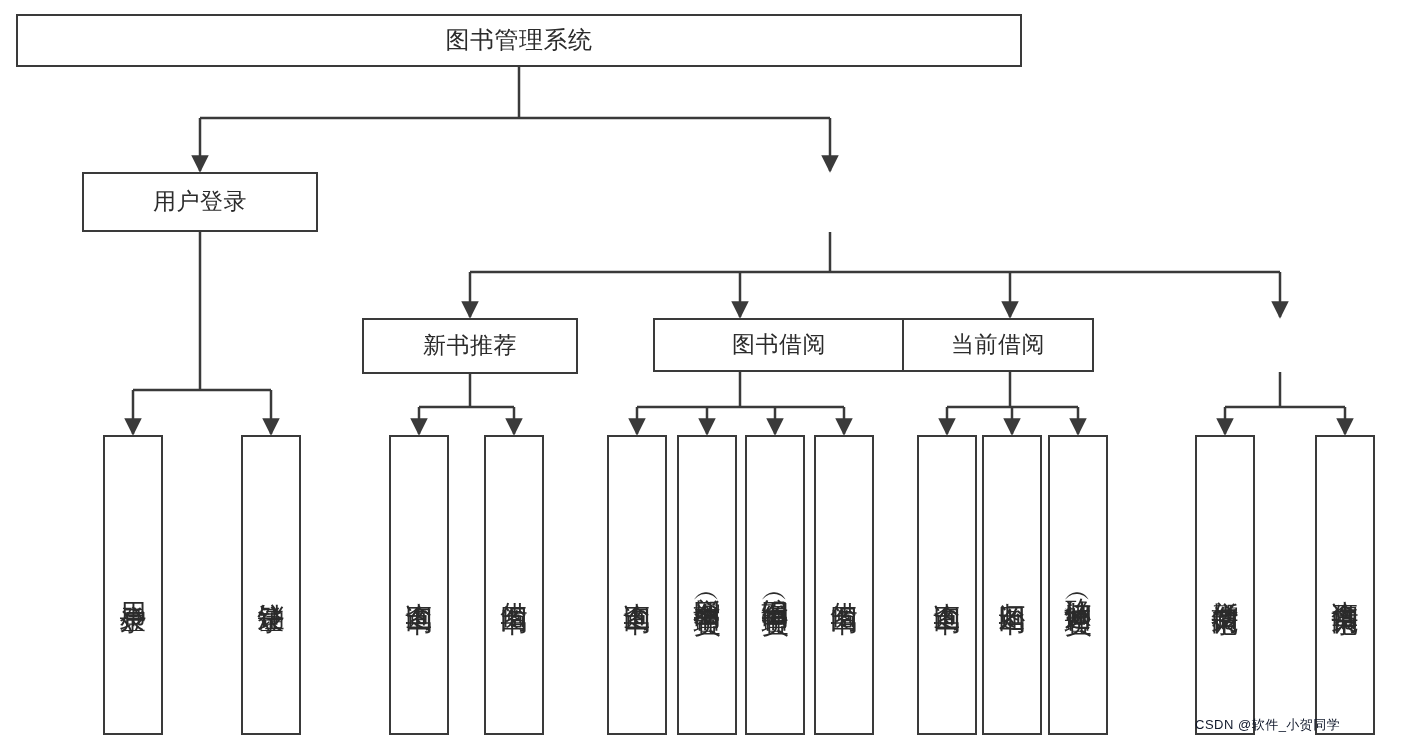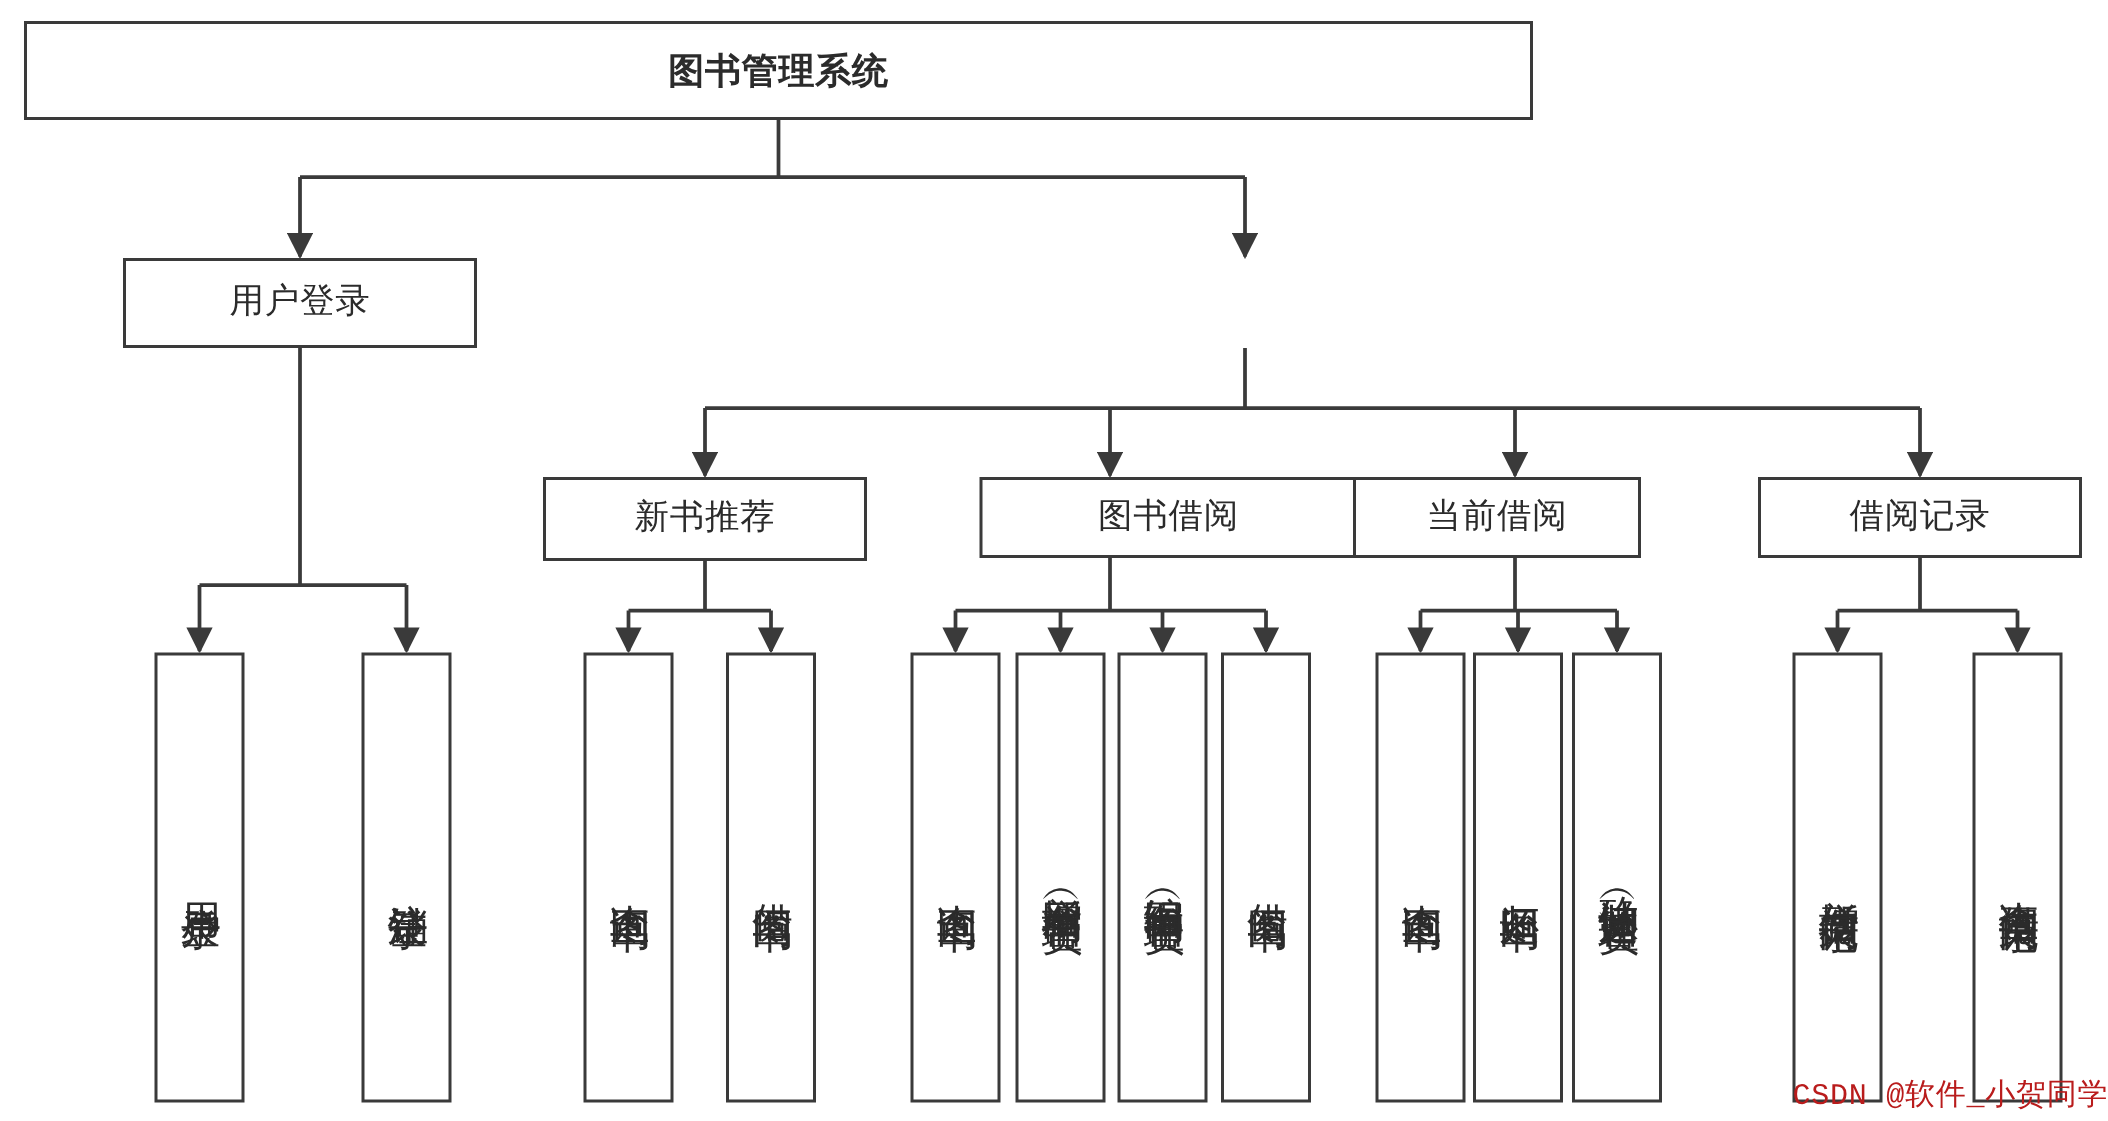--- a/index.html
+++ b/index.html
@@ -54,25 +54,25 @@
     writing-mode: vertical-rl;
     text-orientation: upright;
     font-size: 27px;
     line-height: 1.18;
     letter-spacing: 2px;
     white-space: nowrap;
   }
   .node.root .lbl { font-size: 24px; }
   .watermark {
     position: absolute;
-    font-size: 20px;
-    color: #b91c1c;
+    font-size: 13px;
+    color: #0f172a;
     letter-spacing: 0.5px;
     white-space: nowrap;
-    font-family: Liberation Mono, monospace;
+    font-family: Liberation Sans, sans-serif;
   }
 </style>
 </head>
 <body>
 
 <div id="canvas">
 
   <svg id="wires" viewBox="0 0 1405 747" xmlns="http://www.w3.org/2000/svg">
     <defs>
       <marker id="arrow" viewBox="0 0 10 10" refX="9" refY="5" markerWidth="7" markerHeight="7" orient="auto-start-reverse">
@@ -109,44 +109,41 @@
         <path d="M 947 407 L 947 434" marker-end="url(#arrow)"></path>
         <path d="M 1012 407 L 1012 434" marker-end="url(#arrow)"></path>
         <path d="M 1078 407 L 1078 434" marker-end="url(#arrow)"></path>
         <path d="M 1280 372 L 1280 407"></path>
         <path d="M 1225 407 L 1345 407"></path>
         <path d="M 1225 407 L 1225 434" marker-end="url(#arrow)"></path>
         <path d="M 1345 407 L 1345 434" marker-end="url(#arrow)"></path>
       </g>
   </svg>
 
-  <div class="node root horiz" style="left: 16px; top: 14px; width: 1006px; height: 66px; font-weight: bold;">
+  <div class="node root horiz" style="left: 16px; top: 14px; width: 1006px; height: 53px;">
     <span class="lbl">图书管理系统</span>
   </div>
 
   <div class="node horiz" style="left: 82px; top: 172px; width: 236px; height: 60px;">
     <span class="lbl">用户登录</span>
   </div>
 
 
   <div class="node horiz" style="left: 362px; top: 318px; width: 216px; height: 56px;">
     <span class="lbl">新书推荐</span>
   </div>
 
   <div class="node horiz" style="left: 653px; top: 318px; width: 252px; height: 54px;">
     <span class="lbl">图书借阅</span>
   </div>
 
   <div class="node horiz" style="left: 902px; top: 318px; width: 192px; height: 54px;">
     <span class="lbl">当前借阅</span>
   </div>
 
-  <div class="node horiz" style="left: 1172px; top: 318px; width: 216px; height: 54px;">
-    <span class="lbl">借阅记录</span>
-  </div>
 
   <div class="node vert" style="left: 103px; top: 435px; width: 60px; height: 300px;">
     <span class="lbl">用户登录</span>
   </div>
 
   <div class="node vert" style="left: 241px; top: 435px; width: 60px; height: 300px;">
     <span class="lbl">注销登录</span>
   </div>
 
   <div class="node vert" style="left: 389px; top: 435px; width: 60px; height: 300px;">

